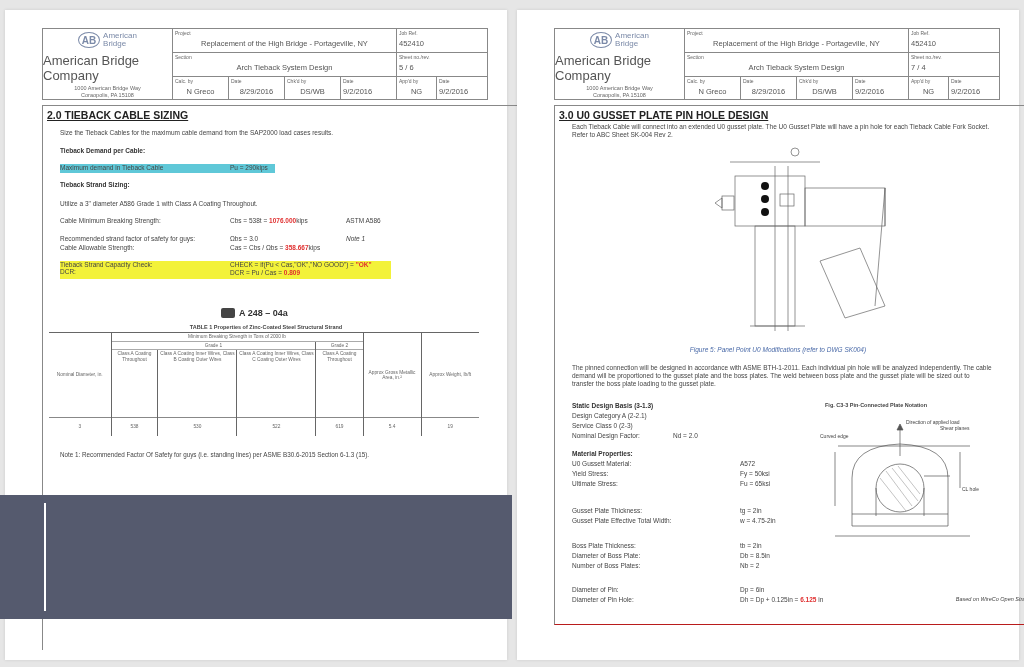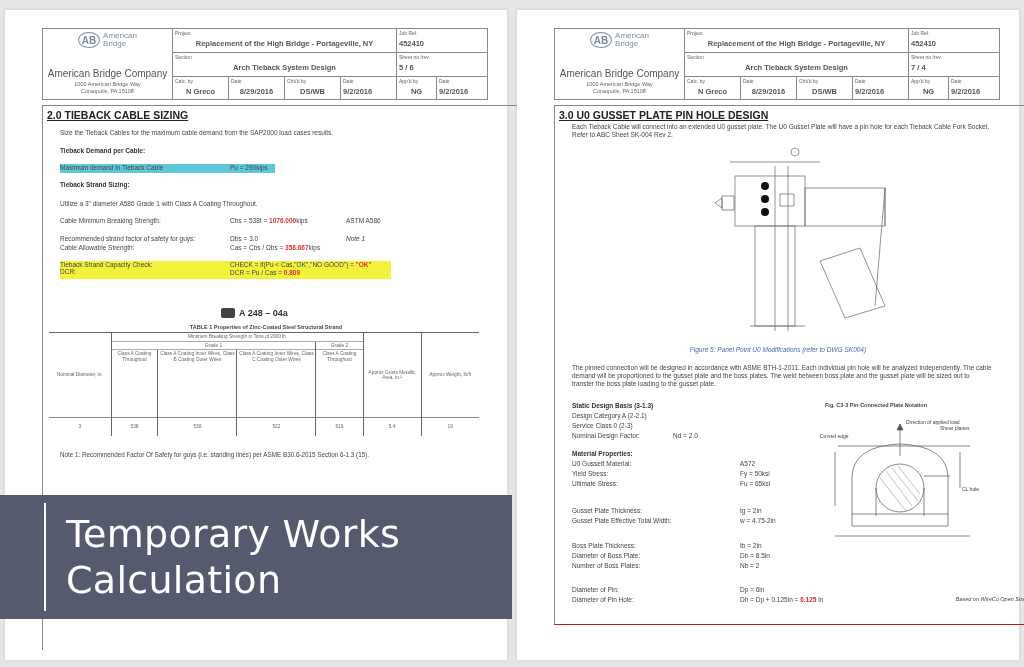--- a/index.html
+++ b/index.html
@@ -9,26 +9,26 @@
   .page { position: absolute; top: 10px; background: #fff; box-shadow: 0 0 3px rgba(0,0,0,0.12); }
   #page-left { left: 5px; width: 502px; height: 650px; }
   #page-right { left: 517px; width: 502px; height: 650px; }
 
   
   .tb { position: absolute; left: 37px; top: 18px; width: 446px; height: 72px; border: 1px solid #888; display: flex; font-size: 6px; color: #555; }
   .tb-logo { width: 136px; border-right: 1px solid #888; display: flex; flex-direction: column; align-items: center; padding-top: 3px; }
   .logo-row { display: flex; align-items: center; gap: 3px; }
   .logo-circle { width: 22px; height: 16px; border: 1.5px solid #7b8aa8; border-radius: 50%; color: #7b8aa8; font-weight: bold; font-size: 10px; display: flex; align-items: center; justify-content: center; }
   .logo-word { color: #7b8aa8; font-size: 8px; line-height: 8px; }
-  .tb-company { font-size: 10px; color: #555; margin-top: 20px; }
+  .tb-company { font-size: 13px; color: #555; margin-top: 5px; }
   .tb-addr { font-size: 5.5px; color: #666; margin-top: 2px; line-height: 7px; text-align: center; }
   .tb-grid { flex: 1; display: grid; grid-template-columns: 56px 56px 56px 56px 40px 50px; grid-template-rows: 24px 24px 22px; }
   .tb-cell { border-right: 1px solid #888; border-bottom: 1px solid #888; padding: 1px 2px; position: relative; }
   .tb-cell .lbl { font-size: 5px; color: #666; display: block; }
-  .tb-cell .val { font-size: 7.5px; color: #555; display: block; text-align: center; margin-top: 3px; font-weight: bold; }
+  .tb-cell .val { font-size: 7.5px; color: #555; display: block; text-align: center; margin-top: 3px; }
   .tb-cell.span4 { grid-column: span 4; }
   .tb-cell.span2 { grid-column: span 2; }
   .tb-cell.nr { border-right: none; }
   .tb-cell.nb { border-bottom: none; }
   .tb-cell .val.right { text-align: left; padding-right: 6px; }
 
   
   .frame { position: absolute; left: 37px; top: 95px; width: 533px; height: 545px; border: 1px solid #888; border-bottom: none; }
   .sec-title { font-weight: bold; font-size: 10.5px; text-decoration: underline; color: #222; margin: 3px 0 0 4px; }
 
@@ -349,17 +349,13 @@
         <text x="142" y="75">CL hole</text>
       </g>
     </svg>
 
     <div class="based">Based on WireCo Open Strand Socket OSS-334</div>
   </div>
 </div>
 
 <div id="banner">
   <div class="bar"></div>
-  <div class="t">
-    <div>Temporary Works</div>
-    <div>Calculation</div>
-  </div>
 </div>
 
 </body></html>

